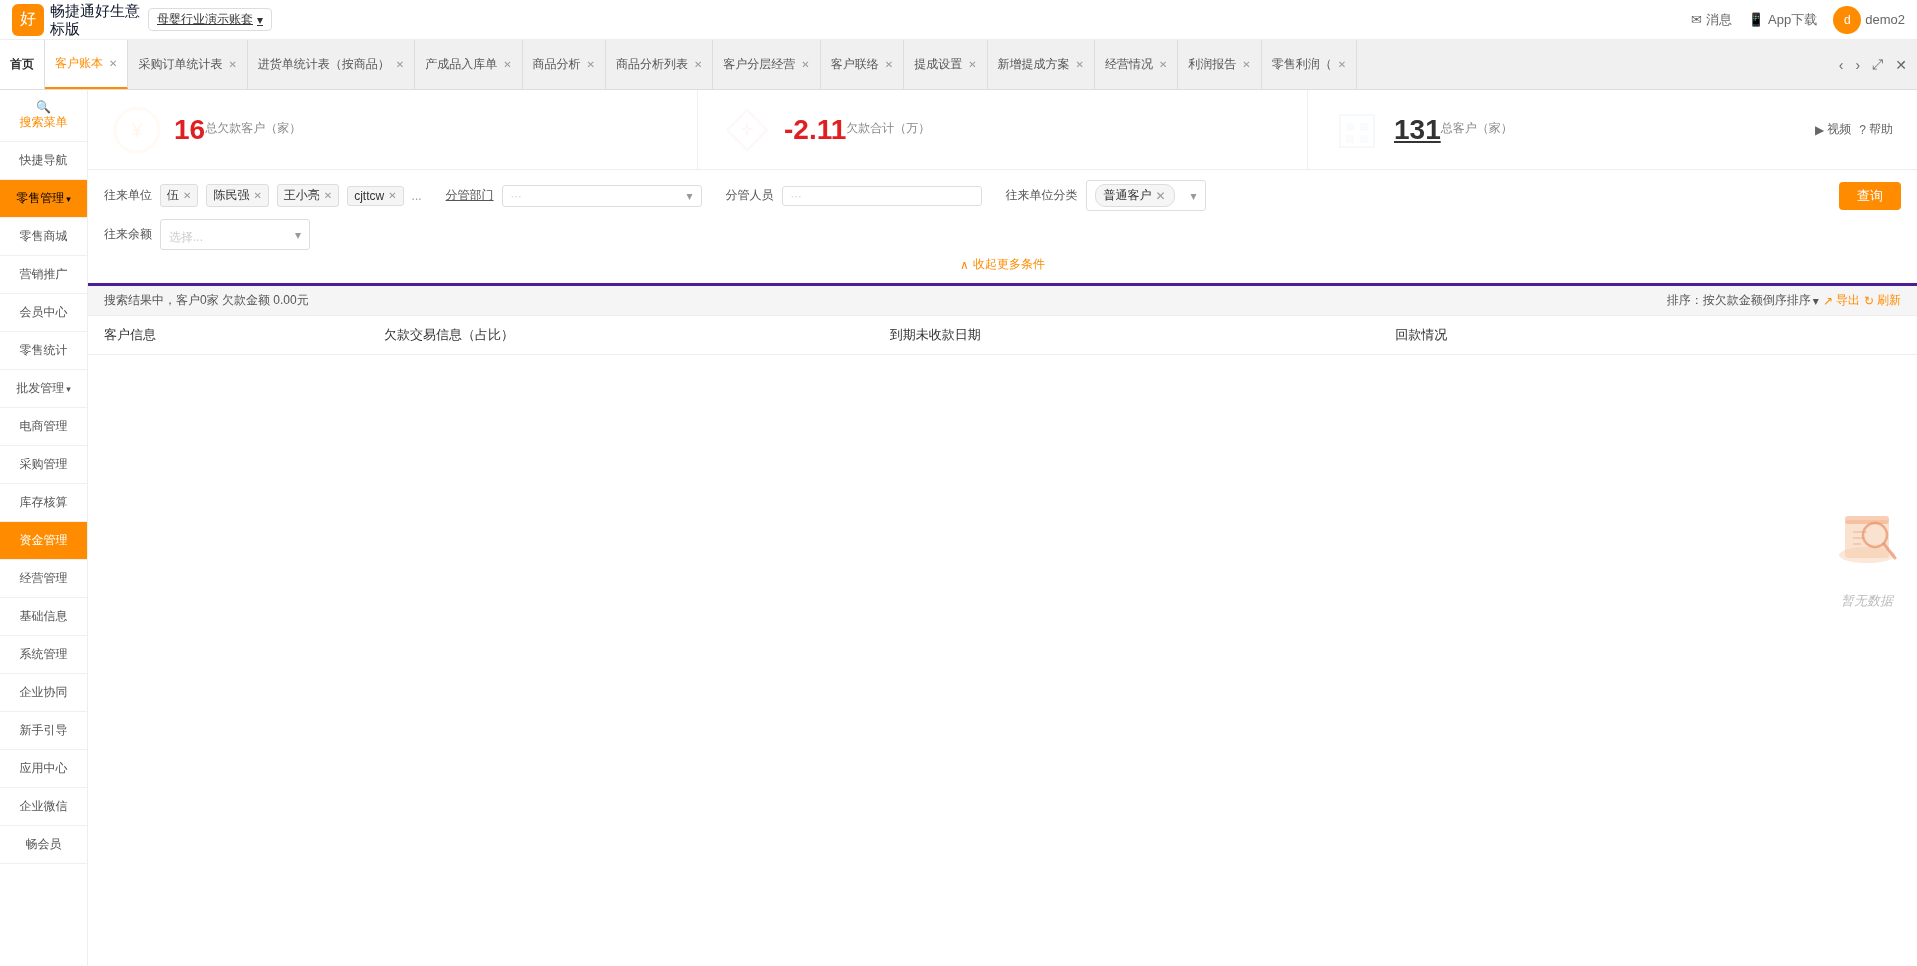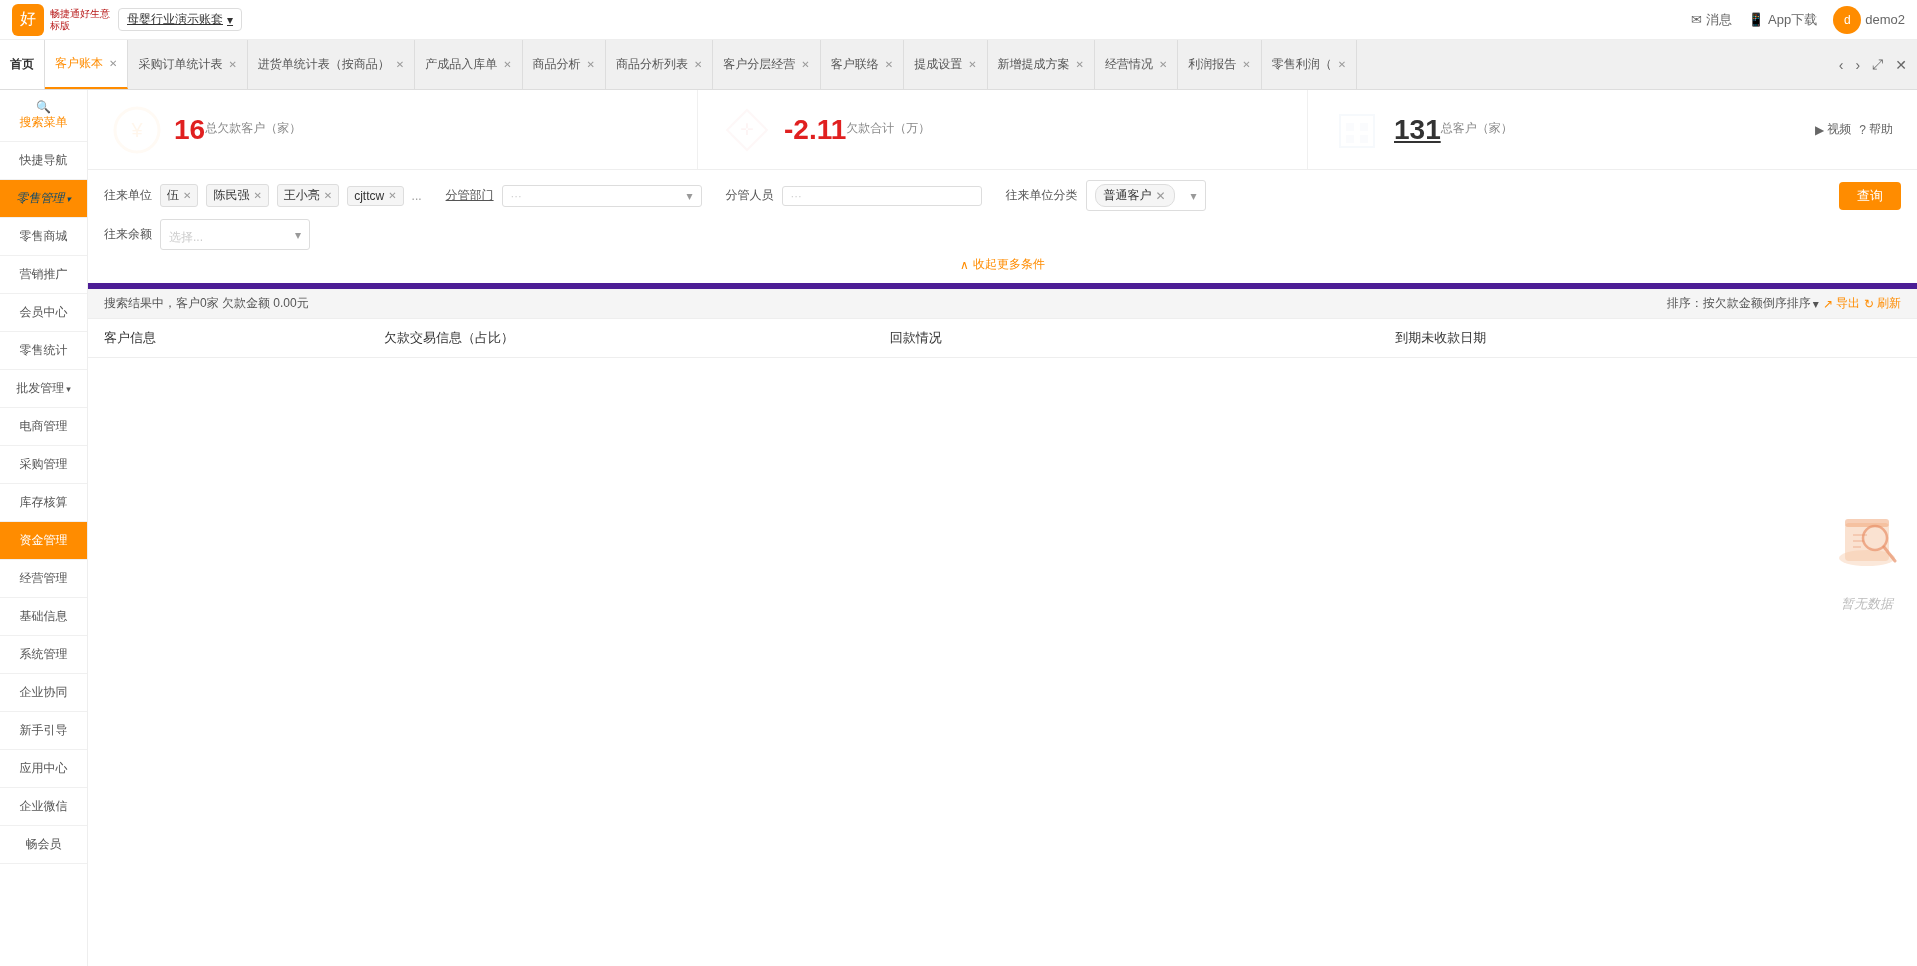--- a/index.html
+++ b/index.html
@@ -12,21 +12,21 @@
       display: flex;
       align-items: center;
       justify-content: space-between;
       padding: 0 12px;
       border-bottom: 1px solid #eee;
       flex-shrink: 0;
     }
     .top-header-left { display: flex; align-items: center; gap: 8px; }
     .logo-area { display: flex; align-items: center; gap: 6px; }
     .logo-icon { width: 32px; height: 32px; background: #ff8c00; border-radius: 6px; display: flex; align-items: center; justify-content: center; color: white; font-size: 16px; }
-    .logo-text { font-size: 10px; color: #b91c1c; line-height: 1.2; }
+    .logo-text { font-size: 15px; color: #0f172a; line-height: 1.2; }
     .top-header-right { display: flex; align-items: center; gap: 16px; color: #666; font-size: 13px; }
     .header-btn { display: flex; align-items: center; gap: 4px; cursor: pointer; }
     .user-avatar { width: 28px; height: 28px; border-radius: 50%; background: #ff8c00; display: flex; align-items: center; justify-content: center; color: white; font-size: 12px; }
     .dropdown-select { border: 1px solid #ddd; border-radius: 4px; padding: 2px 8px; font-size: 12px; color: #333; display: flex; align-items: center; gap: 4px; cursor: pointer; text-decoration: underline; }
 
     
     .tab-bar {
       background: #f0f0f0;
       display: flex;
       align-items: center;
@@ -79,21 +79,21 @@
       border-bottom: 1px solid #f0f0f0;
     }
     .sidebar-item {
       padding: 10px 8px;
       font-size: 12px;
       color: #555;
       cursor: pointer;
       text-align: center;
       border-bottom: 1px solid #f0f0f0;
     }
-    .sidebar-item.active { background: #ff8c00; color: #0c4a6e; font-style: italic; }
+    .sidebar-item.active { background: #ff8c00; color: #000000; }
     .sidebar-item.has-arrow { display: flex; align-items: center; justify-content: center; gap: 2px; }
 
     
     .content-area { flex: 1; display: flex; flex-direction: column; overflow: hidden; background: #f5f5f5; }
 
     
     .stats-bar {
       background: #fff;
       display: flex;
       align-items: stretch;
@@ -119,21 +119,21 @@
     .stat-value.red-val { color: #e02020; }
     .stat-value.underline { text-decoration: underline; color: #333; }
     .stat-label { font-size: 12px; color: #888; margin-top: 4px; }
     .stat-actions { margin-left: auto; display: flex; gap: 8px; font-size: 12px; color: #666; }
     .stat-action-btn { display: flex; align-items: center; gap: 3px; cursor: pointer; }
 
     
     .filter-area {
       background: #fff;
       padding: 10px 16px;
-      border-bottom: 6px solid #4c1d95;
+      border-bottom: 3px solid #4c1d95;
       flex-shrink: 0;
     }
     .filter-row { display: flex; align-items: center; gap: 8px; margin-bottom: 8px; flex-wrap: wrap; }
     .filter-label { color: #555; font-size: 12px; white-space: nowrap; }
     .filter-tag {
       background: #f5f5f5;
       border: 1px solid #ddd;
       border-radius: 3px;
       padding: 2px 6px;
       font-size: 12px;
@@ -498,22 +498,22 @@
           <span>↻</span>
           <span>刷新</span>
         </div>
       </div>
     </div>
 
     <div class="table-area">
       <div class="table-header">
         <div>客户信息</div>
         <div>欠款交易信息（占比）</div>
+        <div>到期未收款日期</div>
         <div>回款情况</div>
-        <div>到期未收款日期</div>
       </div>
       <div class="table-body">
         <div class="empty-state">
 
           <div class="empty-icon">
             <svg width="100" height="80" viewBox="0 0 100 80">
 
               <ellipse cx="50" cy="55" rx="28" ry="8" fill="#f5c5a3" opacity="0.4"></ellipse>
               <rect x="28" y="20" width="44" height="38" rx="4" fill="#f5c5a3" opacity="0.5"></rect>
               <rect x="28" y="16" width="44" height="8" rx="3" fill="#f0a070" opacity="0.5"></rect>

